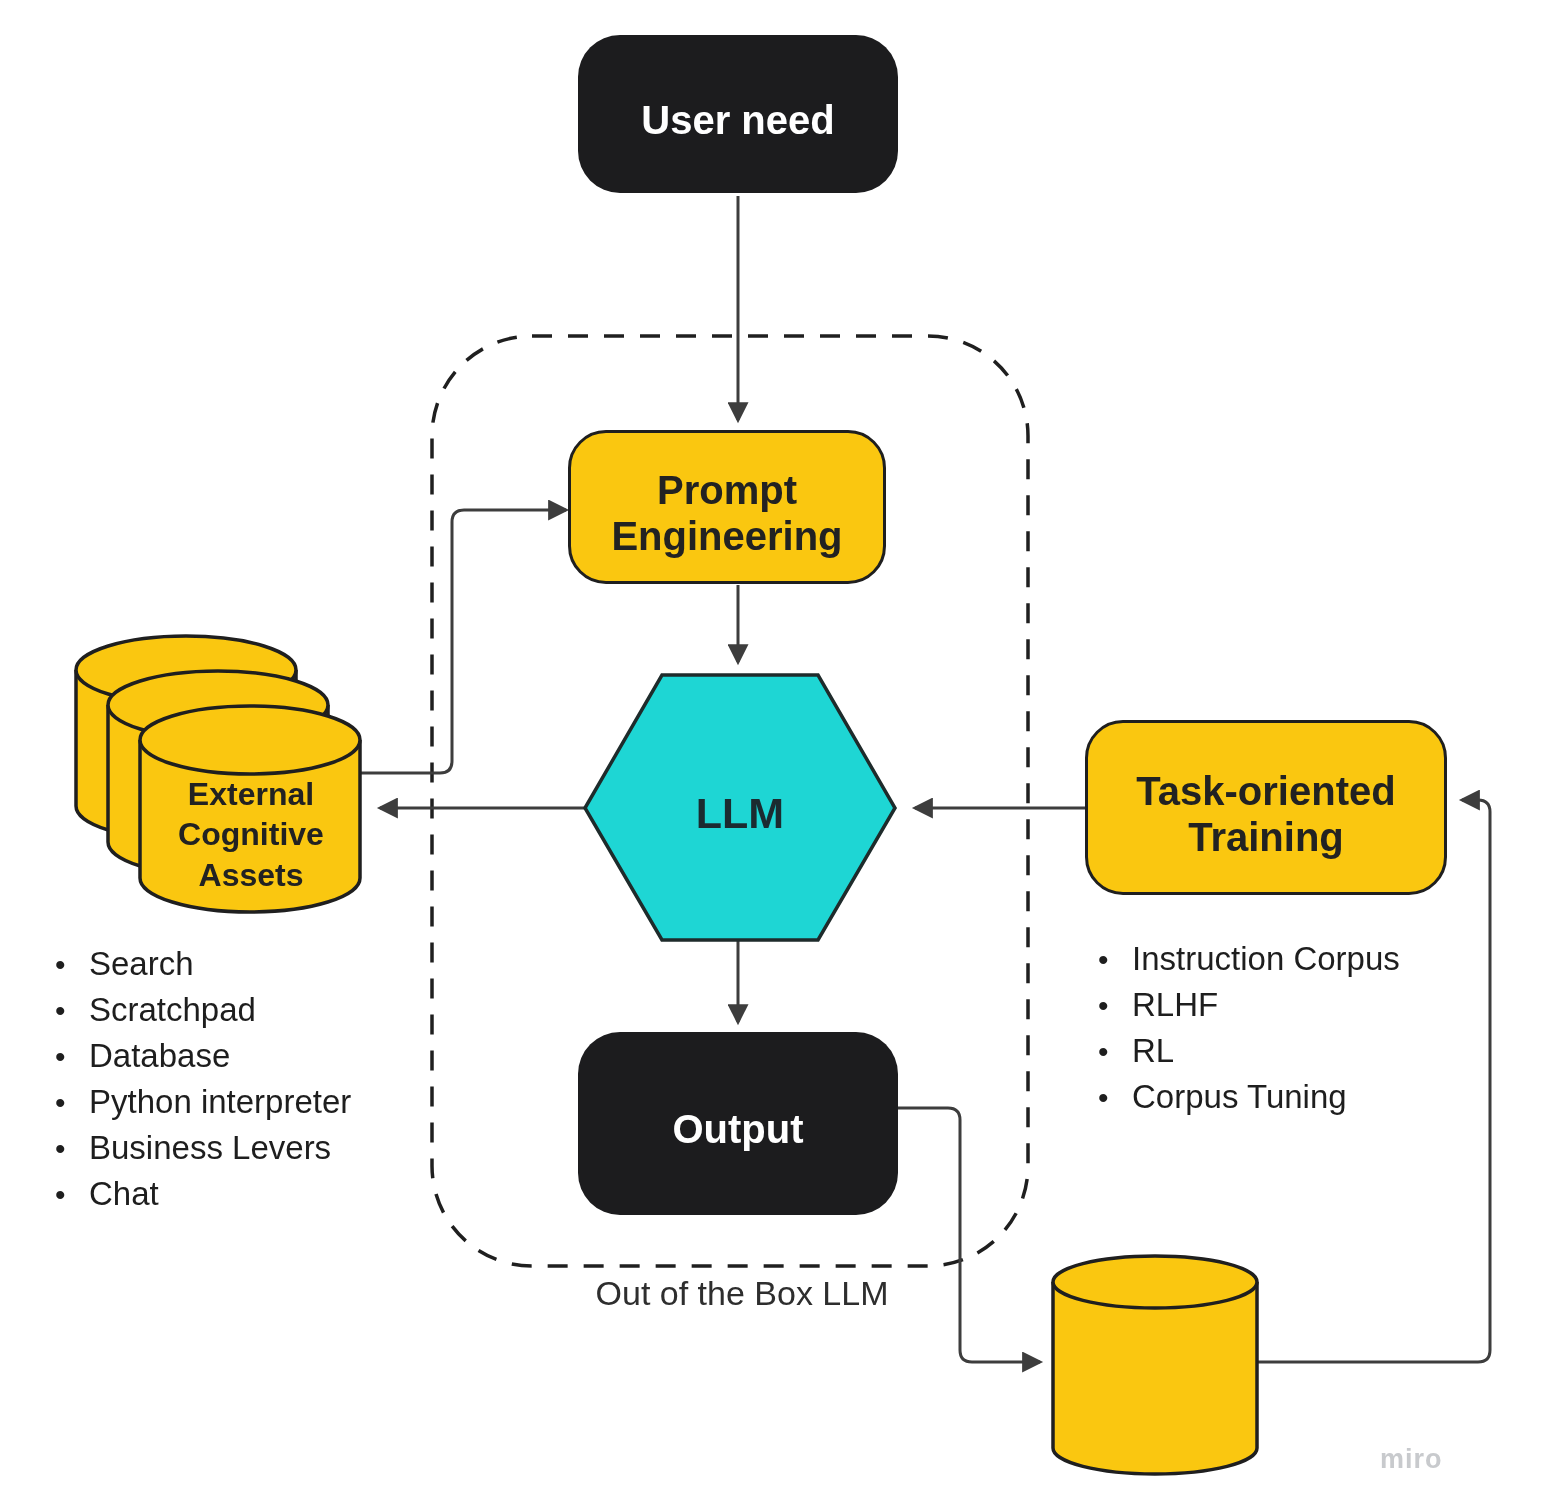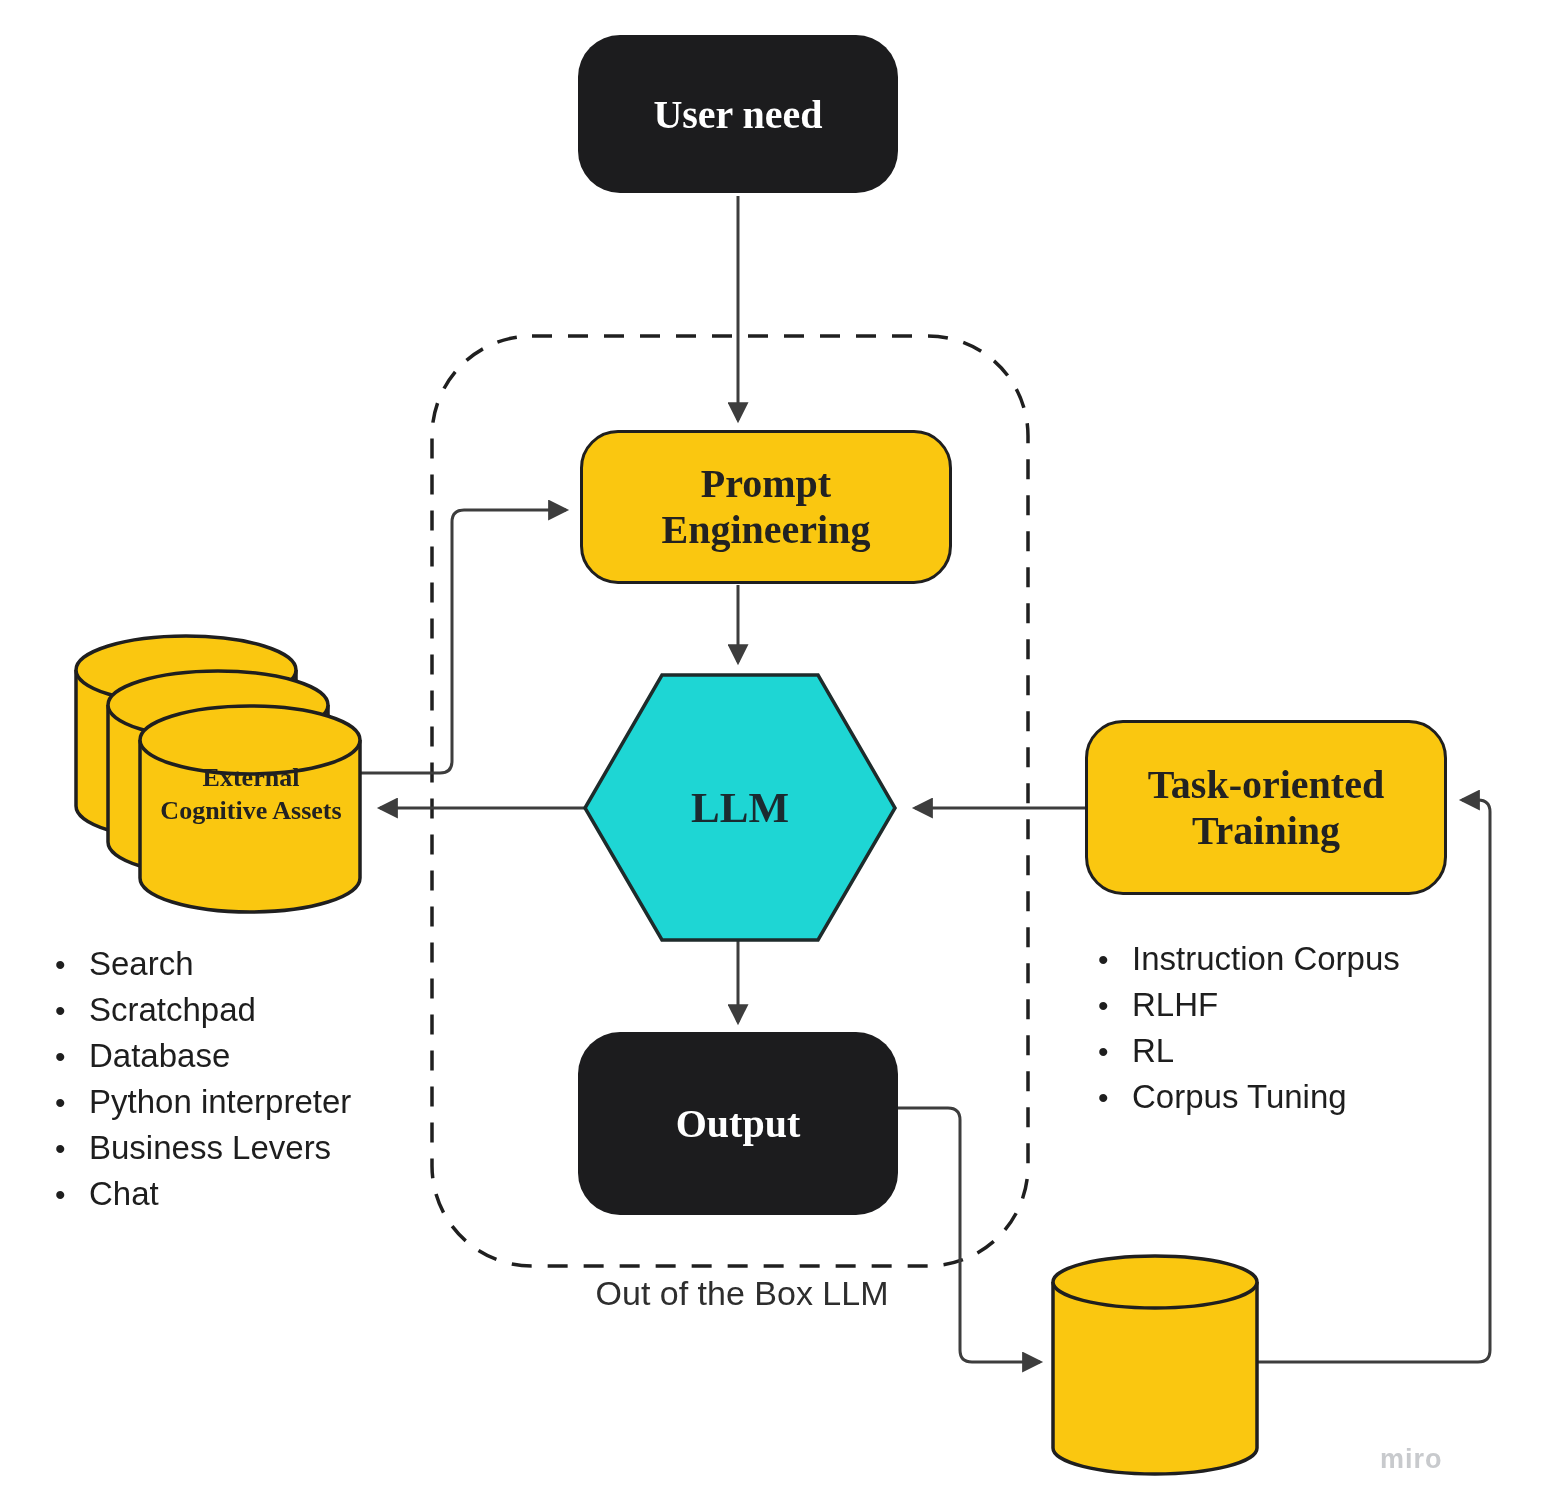--- a/index.html
+++ b/index.html
@@ -12,28 +12,28 @@
   svg.layer{position:absolute;left:0;top:0;width:1544px;height:1512px;}
 
   .connector{stroke:var(--line);stroke-width:3;fill:none;}
   .dashed-group{stroke:var(--stroke);stroke-width:3.5;fill:none;stroke-dasharray:20 16;}
   .shape-yellow{fill:var(--yellow);stroke:var(--stroke);stroke-width:3.5;}
   .shape-cyan{fill:var(--cyan);stroke:#1E2B2B;stroke-width:3.5;}
   #arrowhead path{fill:var(--line);}
 
   .node{position:absolute;display:flex;align-items:center;justify-content:center;
         text-align:center;box-sizing:border-box;}
-  .serif{font-family:Liberation Serif, serif;}
+  .serif{font-family:Liberation Sans, sans-serif;margin-top:12px;}
   .black-box{background:var(--black-node);border-radius:42px;}
   .black-box .lbl{color:#FFFFFF;font-size:40px;font-weight:bold;}
   .yellow-box{background:var(--yellow);border:3.5px solid var(--stroke);border-radius:38px;}
   .yellow-box .lbl{color:var(--text-dark);font-size:40px;font-weight:bold;line-height:1.15;}
   .hex-label{color:#1B2B30;font-size:43px;font-weight:bold;}
   .cyl-label{position:absolute;text-align:center;color:var(--text-dark);
-             font-size:26px;font-weight:bold;line-height:1.26;}
+             font-size:32px;font-weight:bold;line-height:1.26;}
 
   .bullet-list{position:absolute;color:#1E1E1E;font-size:33px;line-height:45px;}
   .bullet-row{display:flex;align-items:baseline;}
   .bullet-row .dot{width:34px;text-align:left;font-size:30px;}
 
   .group-caption{position:absolute;left:442px;top:1274px;width:600px;text-align:center;
                  color:#2E2E2E;font-size:34px;}
   .watermark{position:absolute;left:1380px;top:1444px;color:var(--watermark);
              font-size:27px;font-weight:bold;letter-spacing:1px;}
 </style>
@@ -80,21 +80,21 @@
     <g>
       <path class="shape-yellow" d="M1053,1282 L1053,1448 A102,26 0 0 0 1257,1448 L1257,1282"></path>
       <ellipse class="shape-yellow" cx="1155" cy="1282" rx="102" ry="26"></ellipse>
     </g>
   </svg>
 
   <div class="node black-box" style="left:578px;top:35px;width:320px;height:158px;">
     <span class="lbl serif">User need</span>
   </div>
 
-  <div class="node yellow-box" style="left:580px;top:430px;width:372px;height:154px;">
+  <div class="node yellow-box" style="left:568px;top:430px;width:318px;height:154px;">
     <span class="lbl serif" style="max-width:250px;">Prompt Engineering</span>
   </div>
 
   <div class="node" style="left:585px;top:675px;width:310px;height:265px;align-items:center;">
     <span class="hex-label serif">LLM</span>
   </div>
 
   <div class="node black-box" style="left:578px;top:1032px;width:320px;height:183px;">
     <span class="lbl serif">Output</span>
   </div>

